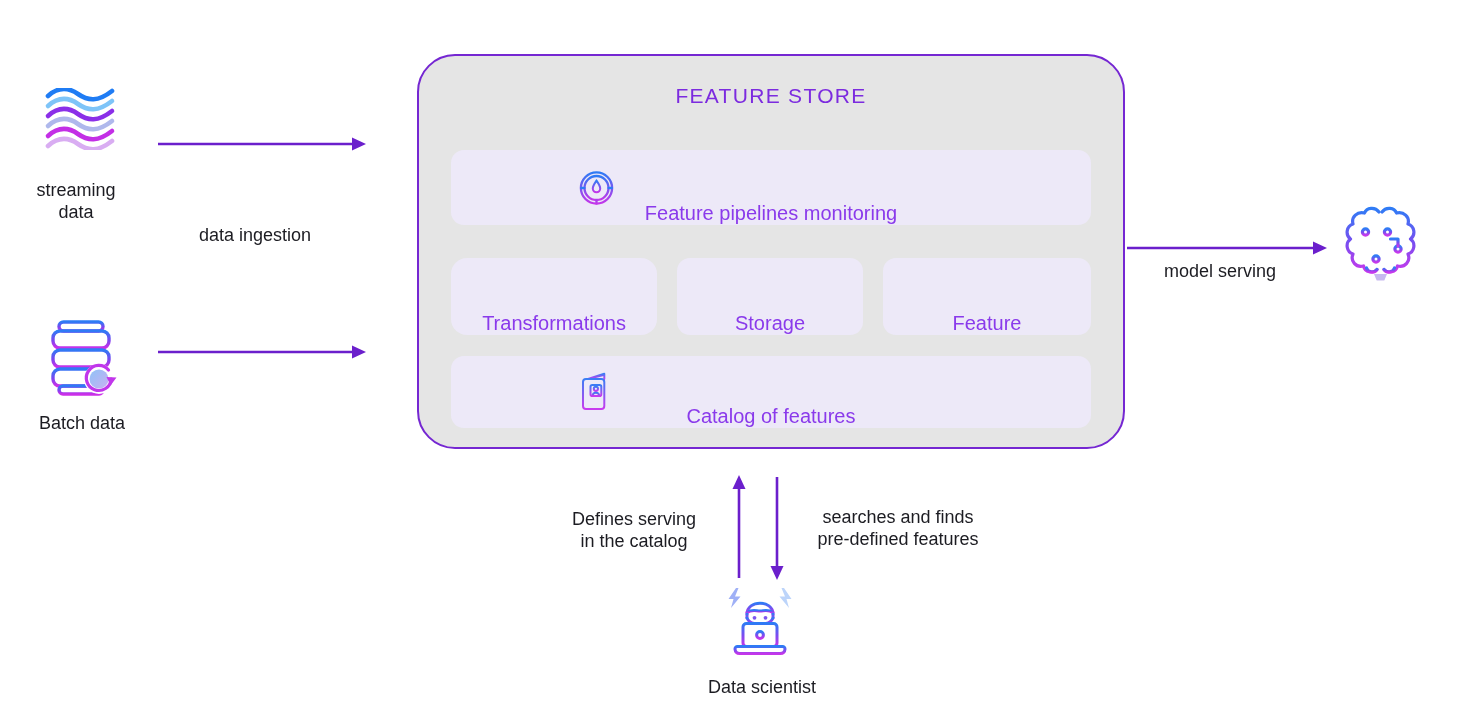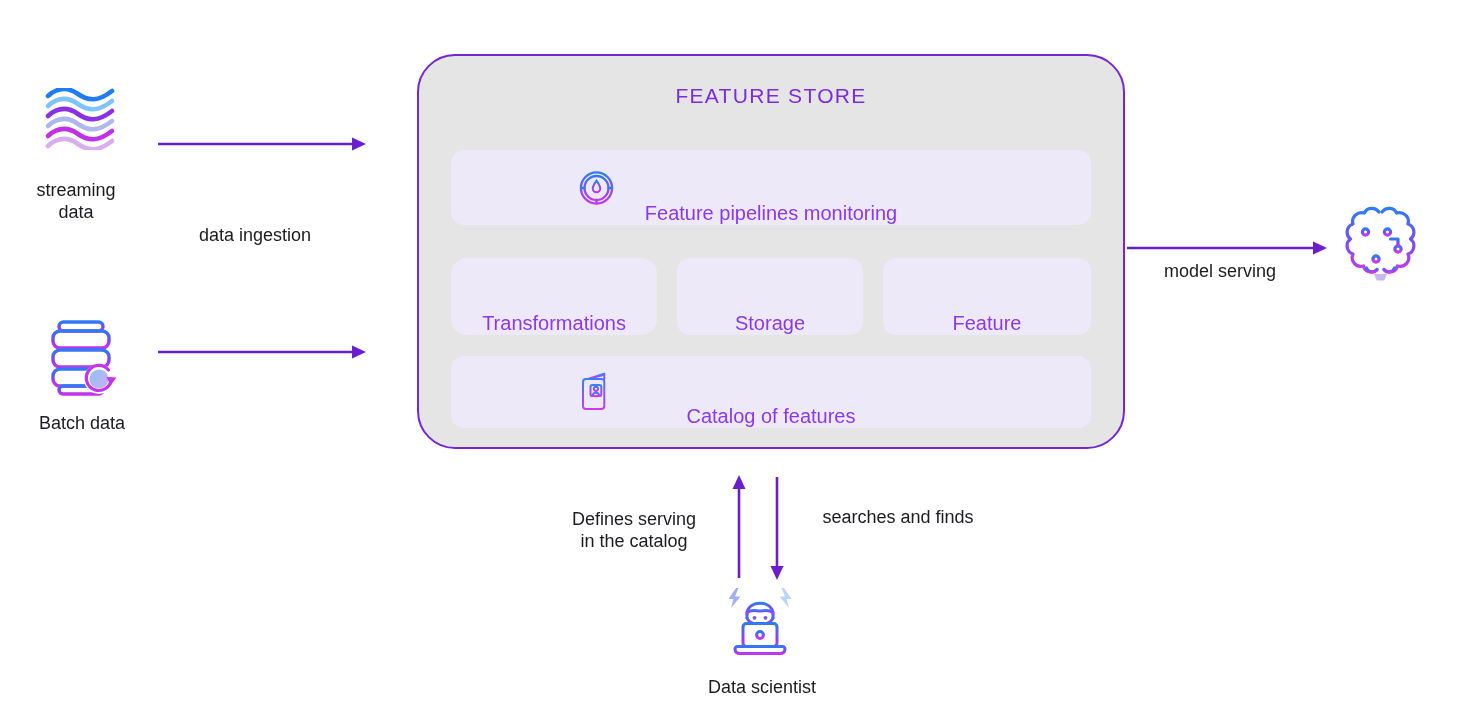--- a/index.html
+++ b/index.html
@@ -183,20 +183,21 @@
     <line x1="8" y1="0" x2="8" y2="89" stroke="#6b1fcc" stroke-width="2.6"></line>
     <polygon points="8,103 1.5,89 14.5,89" fill="#6b1fcc"></polygon>
   </svg>
 
   <div class="blk-label" style="left:534px;top:508px;width:200px;">
     <div>Defines serving</div>
     <div>in the catalog</div>
   </div>
   <div class="blk-label" style="left:798px;top:506px;width:200px;">
     <div>searches and finds</div>
+    <div>pre-defined features</div>
   </div>
 
   <svg class="abs" style="left:723px;top:583px;" width="74" height="76" viewBox="0 0 74 76">
     <defs>
       <linearGradient id="g-ds" x1="0" y1="0" x2="0" y2="1">
         <stop offset="0" stop-color="#2e7bf5"></stop>
           <stop offset="0.5" stop-color="#7a4df0"></stop>
           <stop offset="1" stop-color="#c436ea"></stop>
       </linearGradient>
     </defs>

